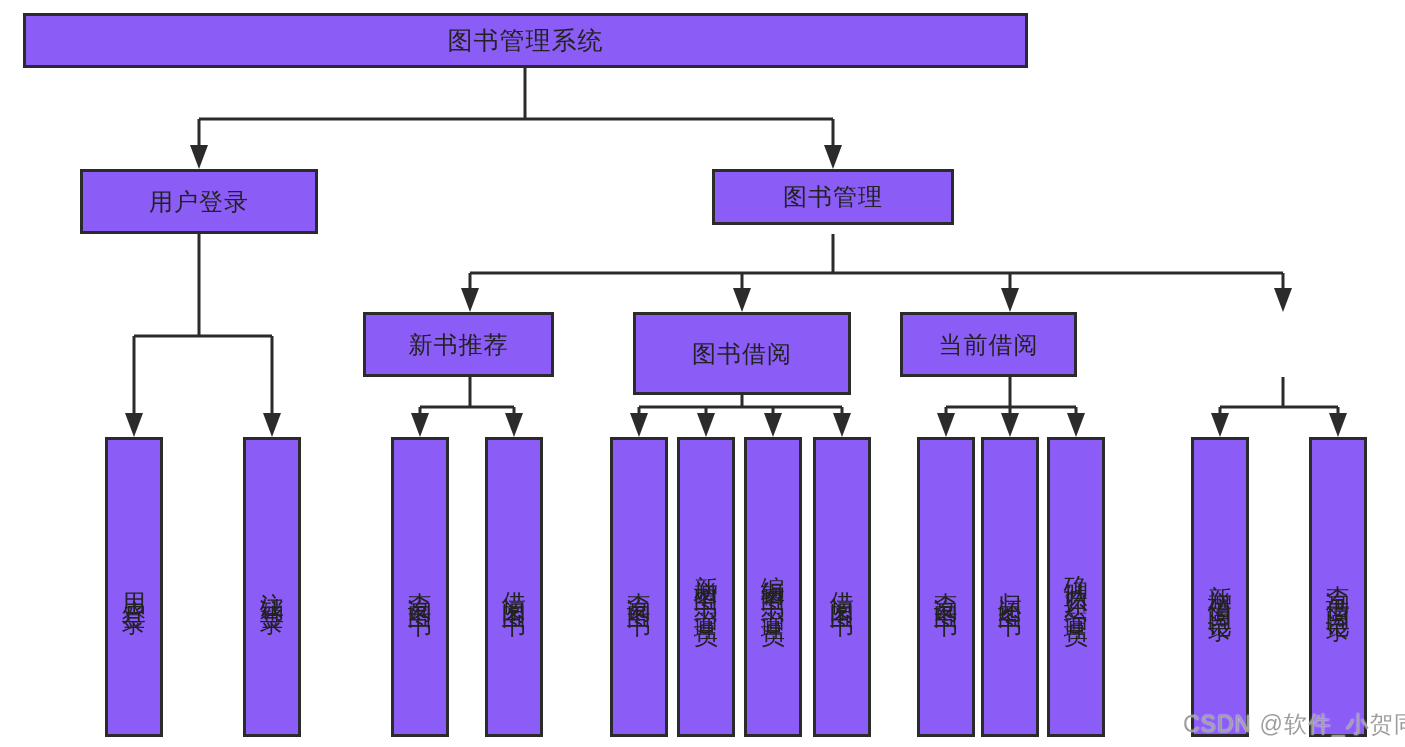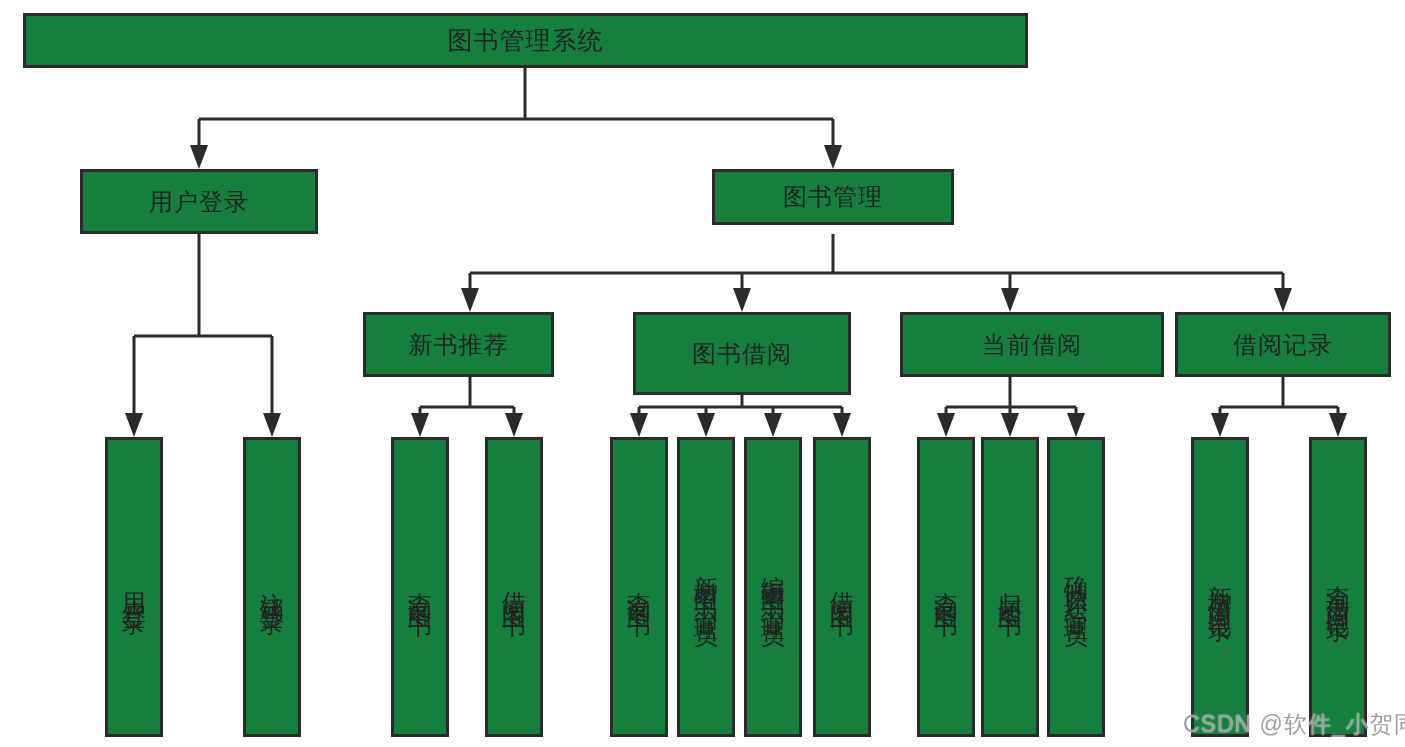--- a/index.html
+++ b/index.html
@@ -3,21 +3,21 @@
 <meta charset="utf-8">
 <style>
   html,body{margin:0;padding:0;background:#ffffff;}
   .canvas{
     position:relative;width:1405px;height:747px;background:#ffffff;
     font-family:"Liberation Sans","DejaVu Sans",sans-serif;
     color:#222222;overflow:hidden;
   }
   .connectors{position:absolute;left:0;top:0;width:1405px;height:747px;}
   .node{
-    position:absolute;box-sizing:border-box;border:3px solid #2b2b2b;background:#15803d;
+    position:absolute;box-sizing:border-box;border:3px solid #2b2b2b;background:#8b5cf6;
     display:flex;align-items:center;justify-content:center;
   }
   .node .lbl{letter-spacing:1px;white-space:nowrap;}
   .root-box{left:23px;top:13px;width:1005px;height:55px;font-size:25px;}
   .l2-box,.l3-box{font-size:24px;}
   .leaf{
     left:0;top:437px;width:58px;height:300px;font-size:24px;
   }
   .leaf .vlbl{
     writing-mode:vertical-rl;letter-spacing:7px;line-height:1.15;white-space:nowrap;
@@ -121,25 +121,22 @@
   <div class="node l2-box" style="left:712px;top:169px;width:242px;height:56px;">
     <span class="lbl">图书管理</span>
   </div>
 
   <div class="node l3-box" style="left:363px;top:312px;width:191px;height:65px;">
     <span class="lbl">新书推荐</span>
   </div>
   <div class="node l3-box" style="left:633px;top:312px;width:218px;height:83px;">
     <span class="lbl">图书借阅</span>
   </div>
-  <div class="node l3-box" style="left:900px;top:312px;width:264px;height:65px;align-items:center;">
+  <div class="node l3-box" style="left:900px;top:312px;width:177px;height:65px;align-items:center;">
     <span class="lbl">当前借阅</span>
-  </div>
-  <div class="node l3-box" style="left:1175px;top:312px;width:216px;height:65px;">
-    <span class="lbl">借阅记录</span>
   </div>
 
   <div class="node leaf" style="left:105px;">
     <span class="vlbl">用户登录</span>
   </div>
   <div class="node leaf" style="left:243px;">
     <span class="vlbl">注销登录</span>
   </div>
   <div class="node leaf" style="left:391px;">
     <span class="vlbl">查询图书</span>

